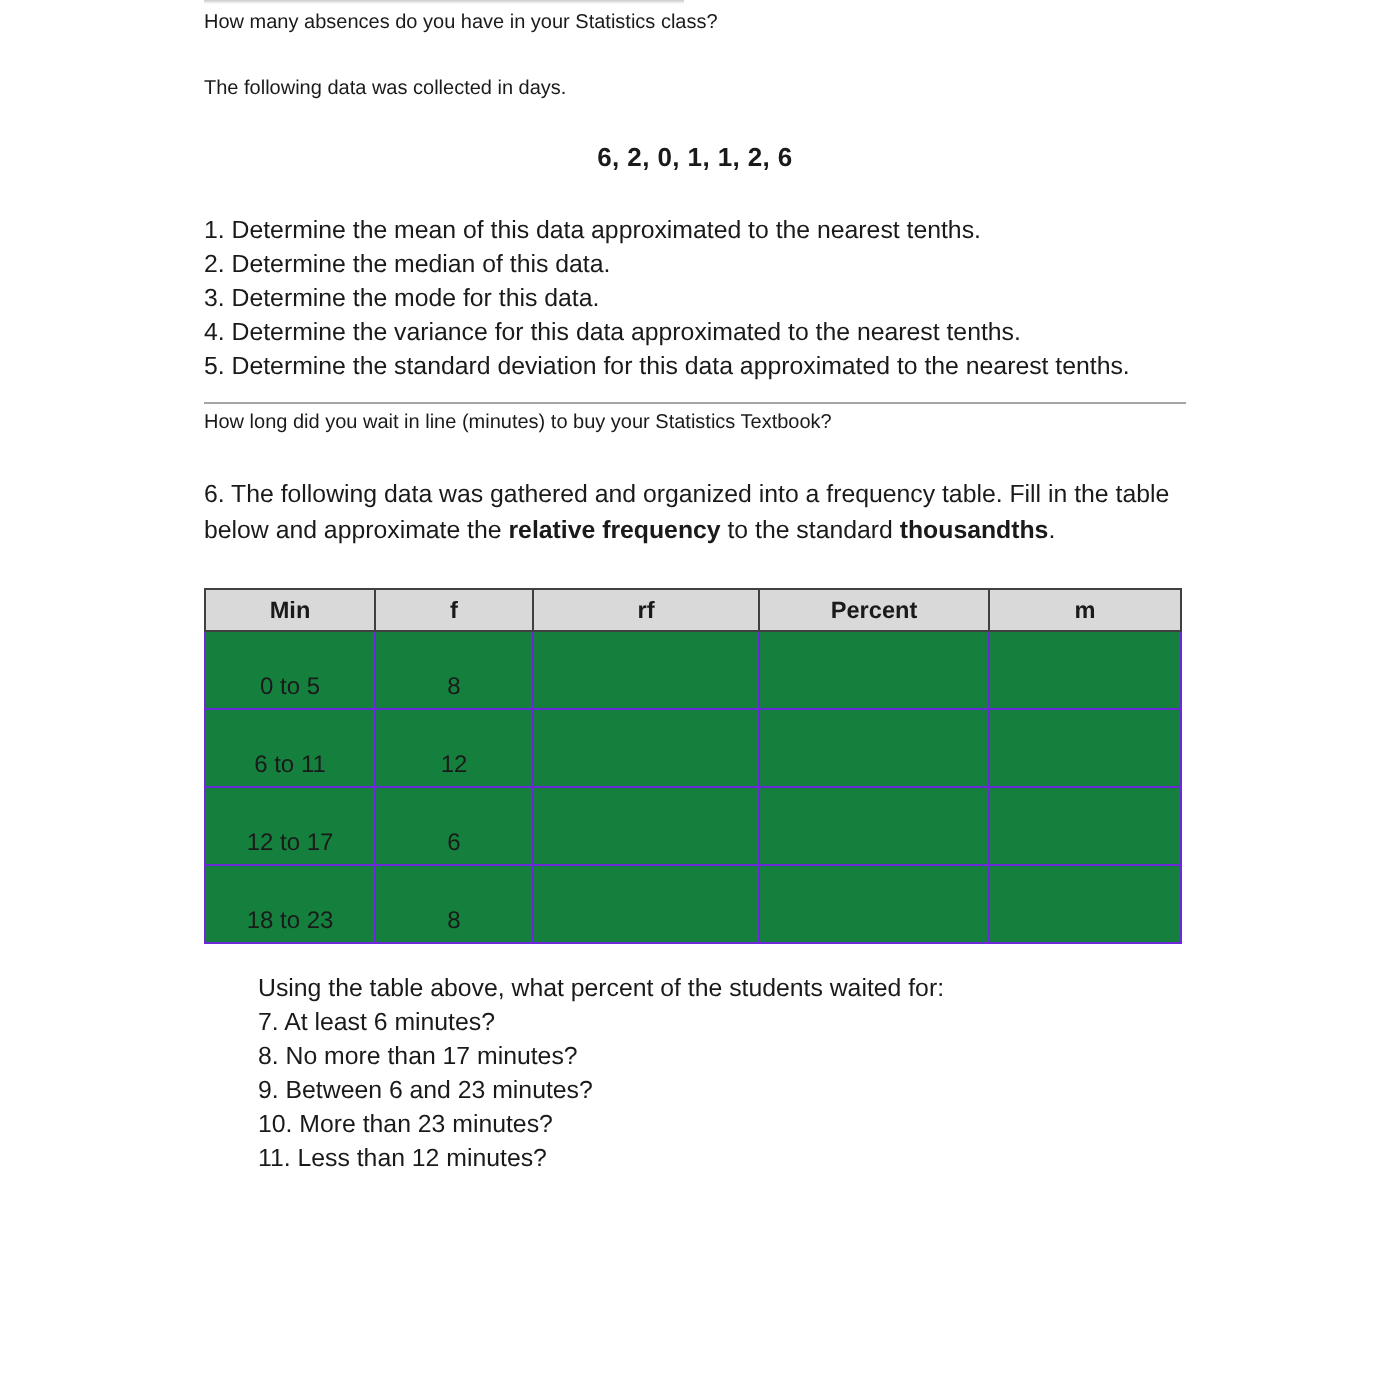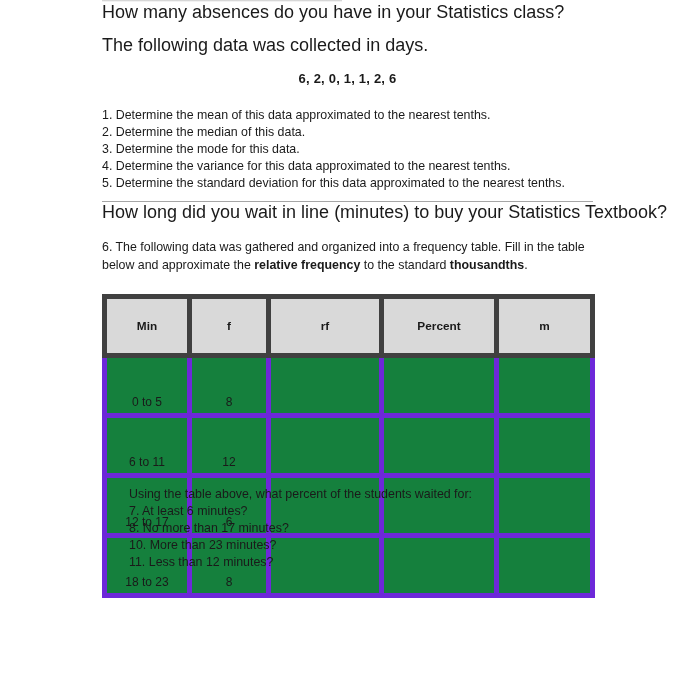--- a/index.html
+++ b/index.html
@@ -28,21 +28,21 @@
     left: 102px;
     top: 0px;
     width: 240px;
     height: 2px;
     background: linear-gradient(to bottom, rgba(60,60,60,0.55), rgba(255,255,255,0));
     opacity: .5;
   }
   .q-line {
     position: absolute;
     left: 102px;
-    font-size: 18px;
+    font-size: 10px;
     line-height: 16px;
     white-space: nowrap;
   }
   .data-string {
     position: absolute;
     left: 102px;
     width: 491px;
     text-align: center;
     font-size: 13px;
     font-weight: bold;
@@ -77,22 +77,22 @@
   
   .tbl {
     position: absolute;
     left: 102px;
     top: 294px;
     width: 488px;
     border-collapse: collapse;
     table-layout: fixed;
   }
   .tbl td, .tbl th {
-    border: 5px solid #6d28d9;
-    padding: 17px;
+    border: 1px solid #6d28d9;
+    padding: 0;
     font-size: 12px;
     font-weight: normal;
   }
   .tbl thead th {
     background: #d9d9d9;
     height: 20px;
     text-align: center;
     vertical-align: middle;
     font-weight: bold;
     font-size: 11.8px;
@@ -194,17 +194,18 @@
         <td></td>
         <td></td>
       </tr>
     </tbody>
   </table>
 
   <div class="tail" style="top:486px;margin-left:27px;">
     <div>Using the table above, what percent of the students waited for:</div>
     <div>7. At least 6 minutes?</div>
     <div>8. No more than 17 minutes?</div>
+    <div>9. Between 6 and 23 minutes?</div>
     <div>10. More than 23 minutes?</div>
     <div>11. Less than 12 minutes?</div>
   </div>
 
 </div>
 
 </body></html>

